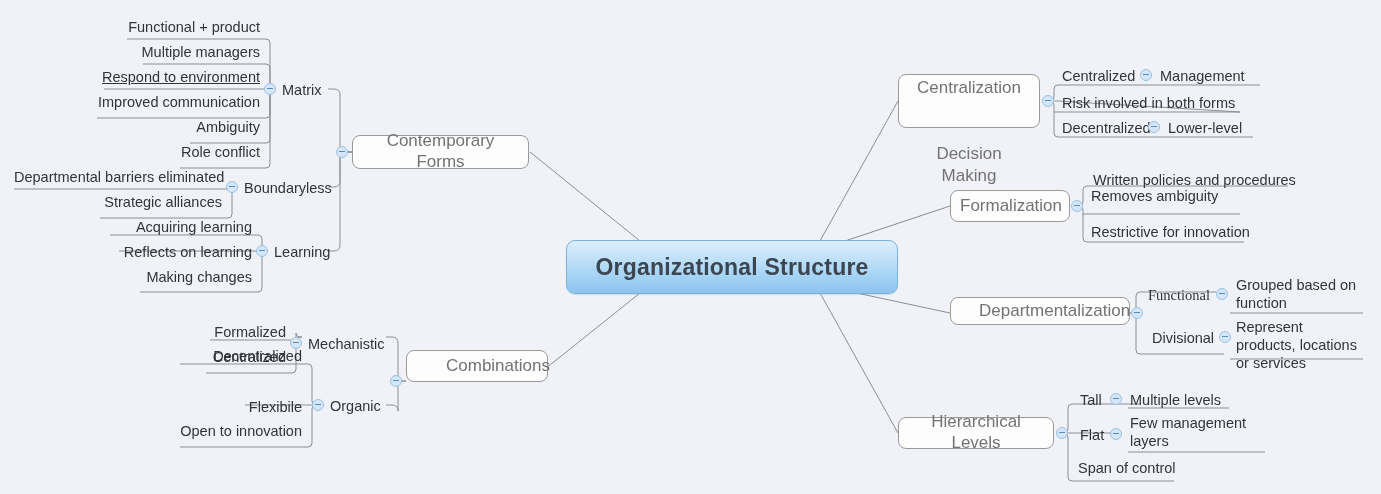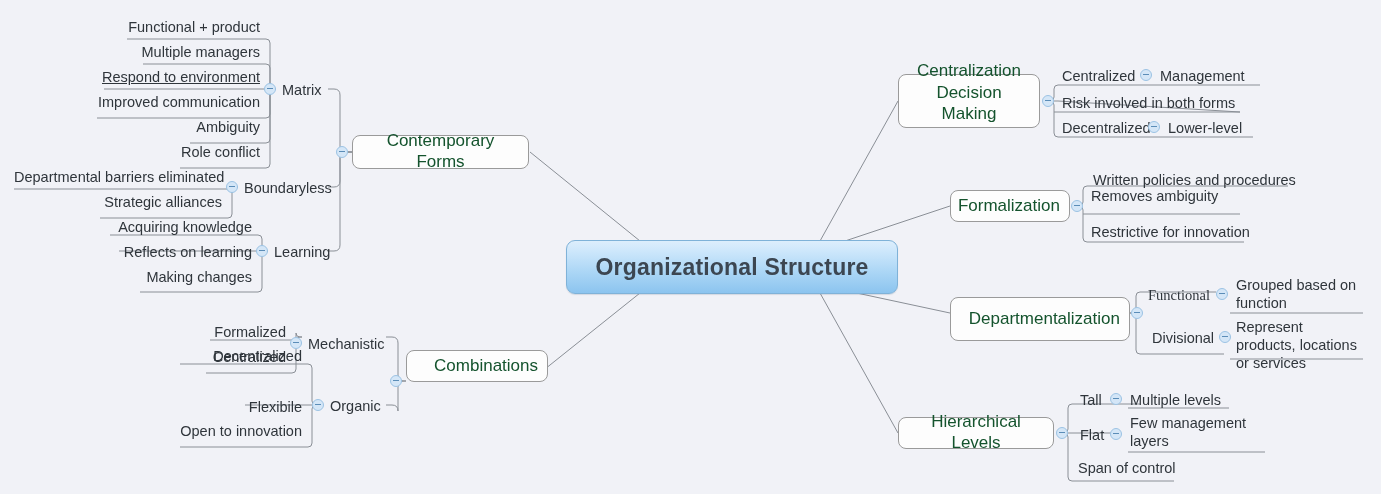--- a/index.html
+++ b/index.html
@@ -25,29 +25,30 @@
     font-size:23px;font-weight:bold;
     color:#3c4651;
     letter-spacing:.2px;
     box-shadow:0 1px 1px rgba(120,140,160,.25);
   }
 
   
   .box-node{
     position:absolute;
     box-sizing:border-box;
-    display:flex;align-items:center;justify-content:flex-end;
+    display:flex;align-items:center;justify-content:flex-start;
     background:#fdfdfd;
     border:1px solid #9a9a9a;
     border-radius:8px;
     font-size:17px;
-    color:#14532d;
+    color:#737373;
     line-height:1.22;
     text-align:center;
     padding:2px 9px;
+    gap:44px;
   }
   .box-node.two-line{line-height:1.28;}
 
   
   .lbl{
     position:absolute;
     font-size:14.5px;
     color:#2f353b;
     white-space:nowrap;
     line-height:1.25;
@@ -187,21 +188,21 @@
   <div class="lbl r" style="left:100px;top:193px;width:122px;">
     <span>Strategic alliances</span>
   </div>
 
   <div class="lbl" style="left:274px;top:243px;">
     <span>Learning</span>
   </div>
   <div class="toggle" style="left:256px;top:245px;"></div>
 
   <div class="lbl r" style="left:110px;top:218px;width:142px;">
-    <span>Acquiring knowledge</span>
+    <span>Acquiring learning</span>
   </div>
   <div class="lbl r" style="left:110px;top:243px;width:142px;">
     <span>Reflects on learning</span>
   </div>
   <div class="lbl r" style="left:130px;top:268px;width:122px;">
     <span>Making changes</span>
   </div>
 
   <div class="box-node" style="left:406px;top:350px;width:142px;height:32px;padding-left:39px;">
     <span>Combinations</span>
@@ -269,21 +270,21 @@
   <div class="lbl" style="left:1093px;top:171px;">
     <span>Written policies and procedures</span>
   </div>
   <div class="lbl" style="left:1091px;top:187px;">
     <span>Removes ambiguity</span>
   </div>
   <div class="lbl" style="left:1091px;top:223px;">
     <span>Restrictive for innovation</span>
   </div>
 
-  <div class="box-node" style="left:950px;top:297px;width:180px;height:44px;padding-left:28px;">
+  <div class="box-node" style="left:950px;top:297px;width:180px;height:28px;padding-left:28px;">
     <span>Departmentalization</span>
   </div>
   <div class="toggle" style="left:1131px;top:307px;"></div>
 
   <div class="lbl" style="left:1148px;top:286px;font-family:Liberation Serif, serif;">
     <span>Functional</span>
   </div>
   <div class="toggle" style="left:1216px;top:288px;"></div>
   <div class="lbl wrap" style="left:1236px;top:276px;width:126px;">
     <span>Grouped based on function</span>

